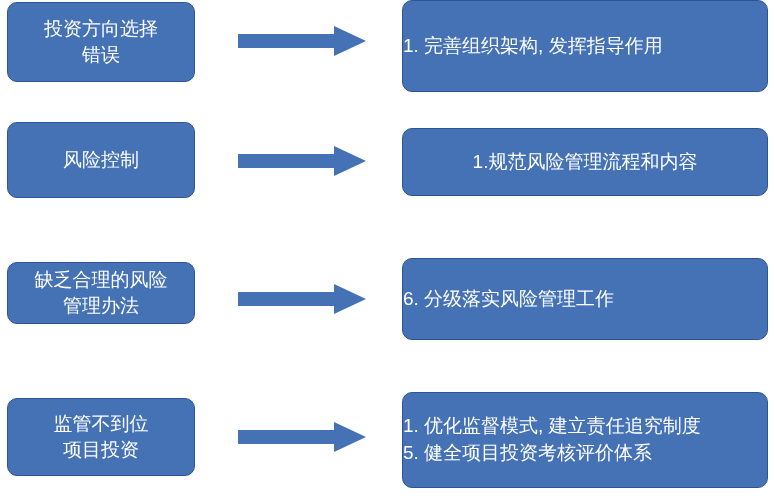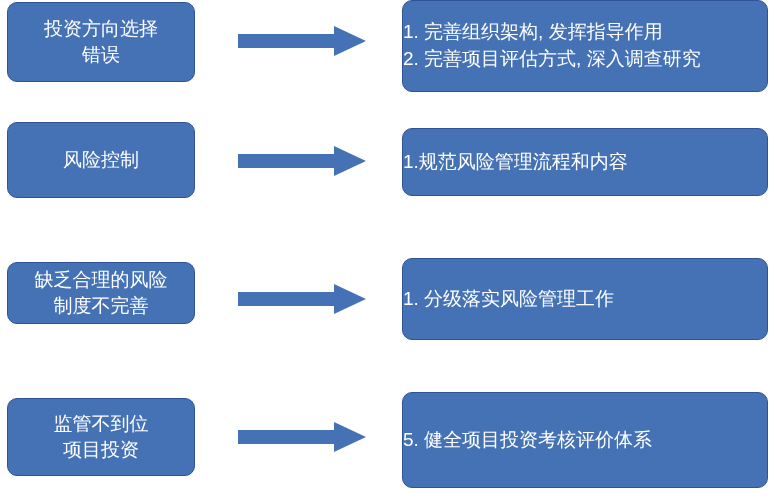--- a/index.html
+++ b/index.html
@@ -75,21 +75,21 @@
   #row-0 { top: 0px; height: 100px; }
   #row-1 { top: 120px; height: 92px; }
   #row-2 { top: 258px; height: 92px; }
   #row-3 { top: 392px; height: 104px; }
 
   #row-0 .box-left  { top: 2px;  height: 80px; }
   #row-0 .box-right { top: 0px;  height: 92px; }
   #row-0 .arrow     { top: 26px; }
 
   #row-1 .box-left  { top: 2px;  height: 76px; }
-  #row-1 .box-right { top: 8px;  height: 68px; }
+  #row-1 .box-right { top: 8px;  height: 68px; align-items: center; }
   #row-1 .arrow     { top: 26px; }
 
   #row-2 .box-left  { top: 4px;  height: 62px; }
   #row-2 .box-right { top: 0px;  height: 82px; }
   #row-2 .arrow     { top: 26px; }
 
   #row-3 .box-left  { top: 6px;  height: 78px; }
   #row-3 .box-right { top: 0px;  height: 96px; }
   #row-3 .arrow     { top: 30px; }
 </style>
@@ -103,61 +103,61 @@
       <span class="box-line">投资方向选择</span>
       <span class="box-line">错误</span>
     </div>
     <div class="arrow">
       <svg width="128" height="30" viewBox="0 0 128 30" xmlns="http://www.w3.org/2000/svg">
         <polygon points="0,8 96,8 96,0 128,15 96,30 96,22 0,22" fill="#4472b4"></polygon>
       </svg>
     </div>
     <div class="box box-right">
       <span class="box-line">1. 完善组织架构, 发挥指导作用</span>
-      <span class="box-line">2. 完善项目评估方式, 深入调查研究</span>
     </div>
   </div>
 
   <div class="row" id="row-1">
     <div class="box box-left">
       <span class="box-line">风险控制</span>
     </div>
     <div class="arrow">
       <svg width="128" height="30" viewBox="0 0 128 30" xmlns="http://www.w3.org/2000/svg">
         <polygon points="0,8 96,8 96,0 128,15 96,30 96,22 0,22" fill="#4472b4"></polygon>
       </svg>
     </div>
     <div class="box box-right">
       <span class="box-line">1.规范风险管理流程和内容</span>
     </div>
   </div>
 
   <div class="row" id="row-2">
     <div class="box box-left">
       <span class="box-line">缺乏合理的风险</span>
-      <span class="box-line">制度不完善</span>
+      <span class="box-line">管理办法</span>
     </div>
     <div class="arrow">
       <svg width="128" height="30" viewBox="0 0 128 30" xmlns="http://www.w3.org/2000/svg">
         <polygon points="0,8 96,8 96,0 128,15 96,30 96,22 0,22" fill="#4472b4"></polygon>
       </svg>
     </div>
     <div class="box box-right">
-      <span class="box-line">1. 分级落实风险管理工作</span>
+      <span class="box-line">6. 分级落实风险管理工作</span>
     </div>
   </div>
 
   <div class="row" id="row-3">
     <div class="box box-left">
       <span class="box-line">监管不到位</span>
       <span class="box-line">项目投资</span>
     </div>
     <div class="arrow">
       <svg width="128" height="30" viewBox="0 0 128 30" xmlns="http://www.w3.org/2000/svg">
         <polygon points="0,8 96,8 96,0 128,15 96,30 96,22 0,22" fill="#4472b4"></polygon>
       </svg>
     </div>
     <div class="box box-right">
+      <span class="box-line">1. 优化监督模式, 建立责任追究制度</span>
       <span class="box-line">5. 健全项目投资考核评价体系</span>
     </div>
   </div>
 
 </div>
 
 </body></html>

